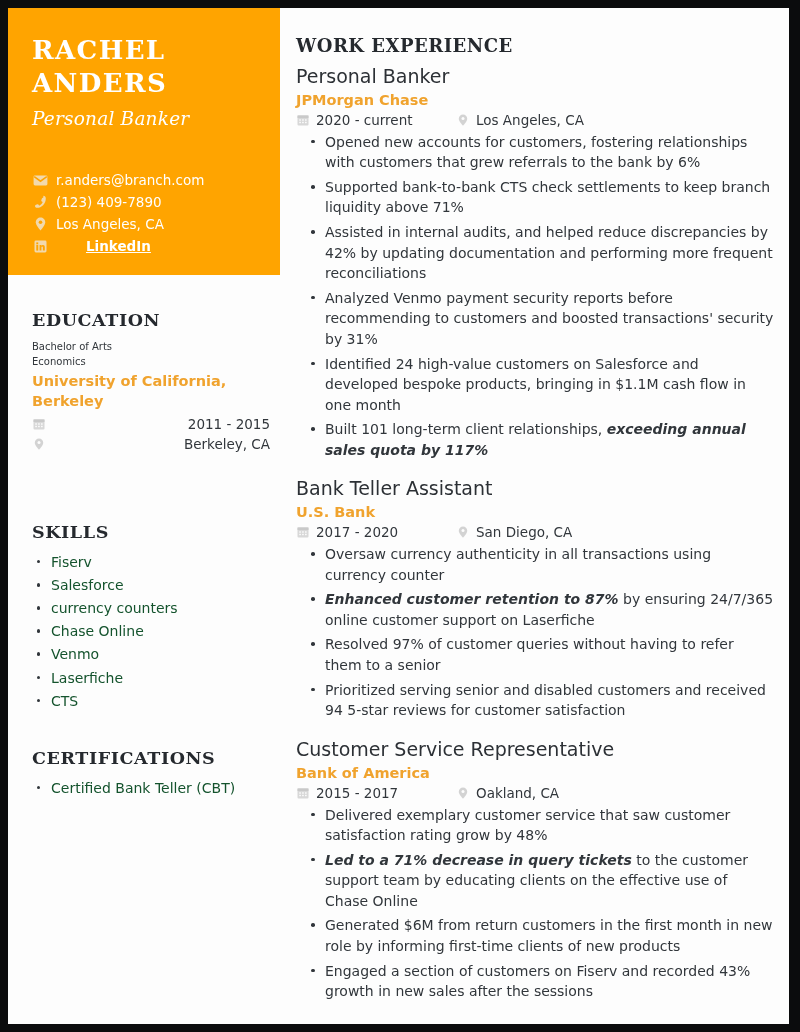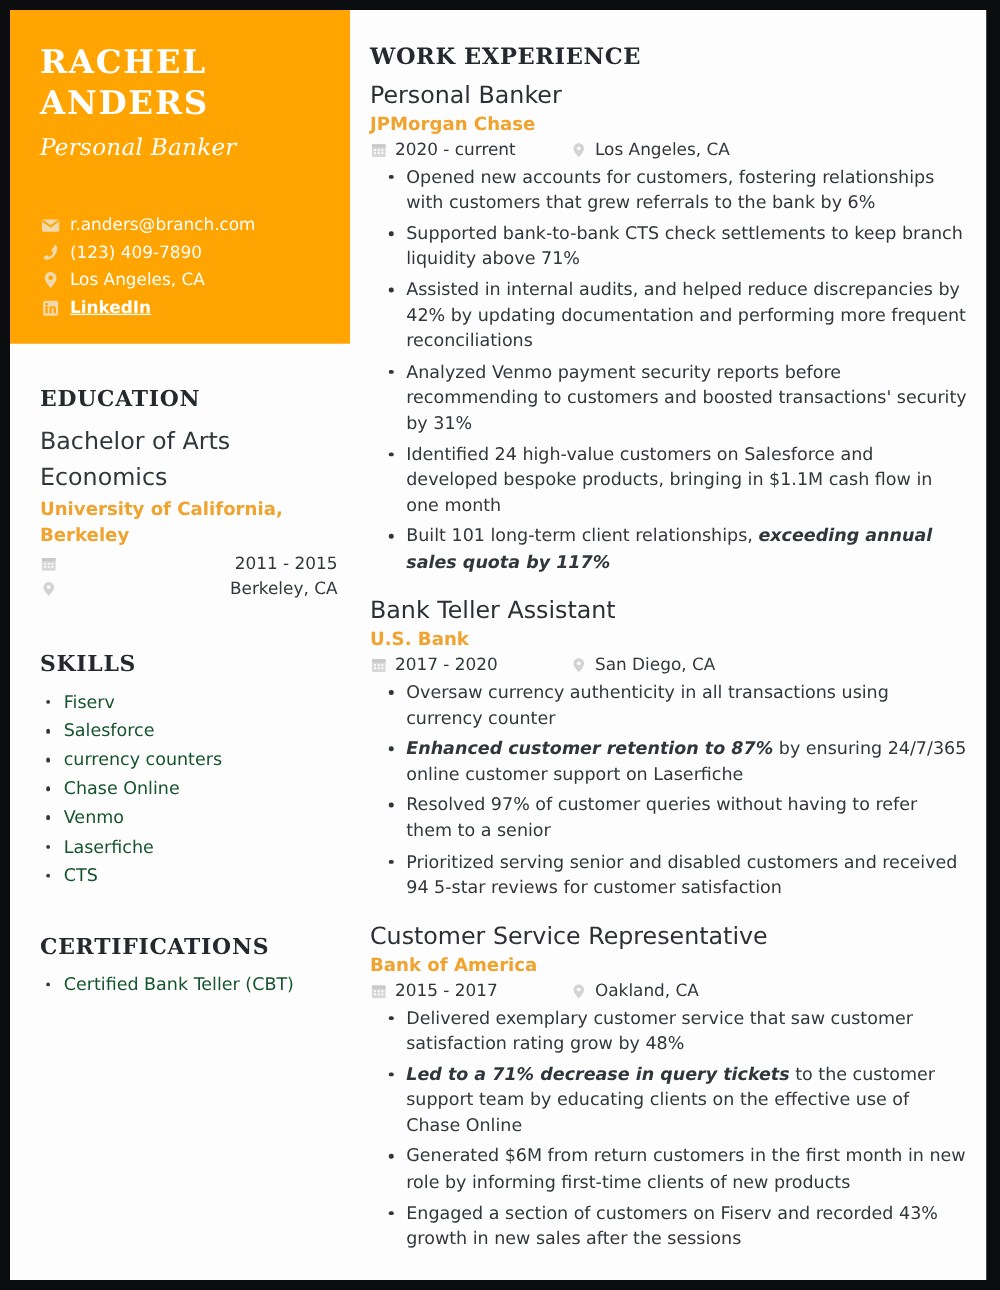--- a/index.html
+++ b/index.html
@@ -88,34 +88,35 @@
     min-width: 17px;
     margin-right: 7px;
     display: flex;
     align-items: center;
     justify-content: center;
   }
   .contact-row .ctext { color: #ffffff; }
   .contact-row .ctext.link {
     text-decoration: underline;
     font-weight: bold;
+    margin-left: 30px;
   }
 
   
   .side-section { position: absolute; left: 24px; width: 238px; }
   .side-heading {
     font-family: "DejaVu Serif", serif;
     font-weight: bold;
     font-size: 17.5px;
     letter-spacing: 0.6px;
     color: #25292e;
     margin: 0 0 9px 0;
   }
   .edu-line {
-    font-size: 19px;
+    font-size: 10px;
     color: #31363b;
     line-height: 1.53;
   }
   .edu-school {
     font-size: 14.5px;
     font-weight: bold;
     color: #f0a32e;
     line-height: 1.42;
     margin-top: 1px;
   }

